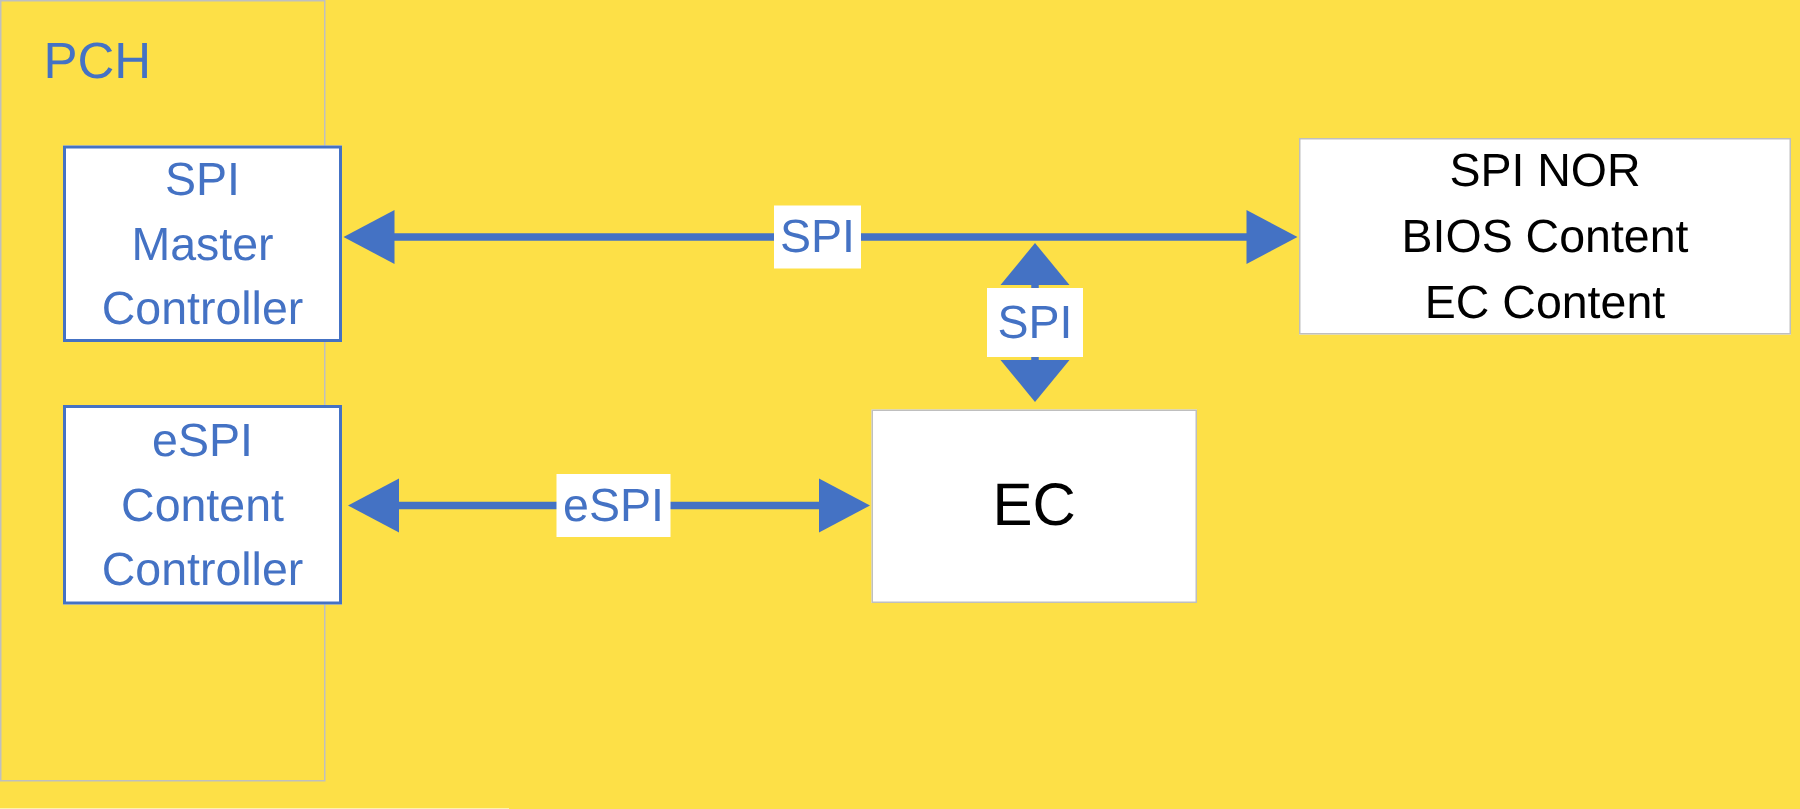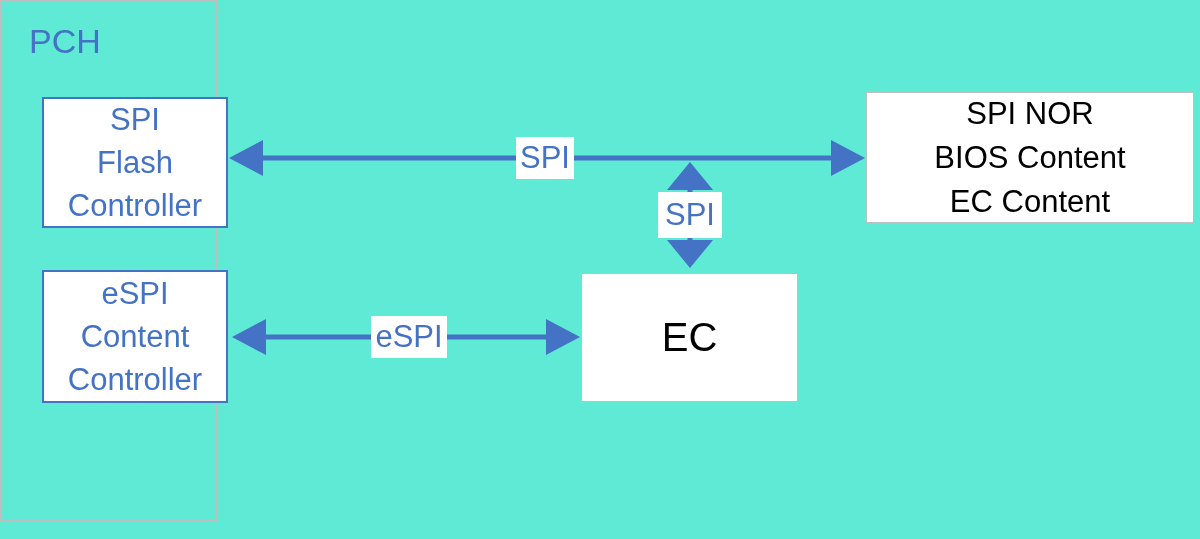--- a/index.html
+++ b/index.html
@@ -4,21 +4,21 @@
 <style>
   html, body {
     margin: 0;
     padding: 0;
     background: #ffffff;
   }
   .canvas {
     position: relative;
     width: 1200px;
     height: 539px;
-    background: #5eead4;
+    background: #fde047;
     font-family: "Liberation Sans", sans-serif;
     overflow: hidden;
   }
   .arrows-layer {
     position: absolute;
     left: 0;
     top: 0;
     width: 1200px;
     height: 539px;
   }
@@ -148,21 +148,21 @@
       <polygon class="arrow-head" points="232,337 266,319 266,355" fill="#4472C4"></polygon>
       <polygon class="arrow-head" points="580,337 546,319 546,355" fill="#4472C4"></polygon>
     </g>
   </svg>
 
   <div class="pch-box"></div>
   <div class="pch-label">PCH</div>
 
   <div class="box box-blue spi-flash-box">
     <div>SPI</div>
-    <div>Flash</div>
+    <div>Master</div>
     <div>Controller</div>
   </div>
 
   <div class="box box-blue espi-master-box">
     <div>eSPI</div>
     <div>Content</div>
     <div>Controller</div>
   </div>
 
   <div class="box box-gray spi-nor-box">

